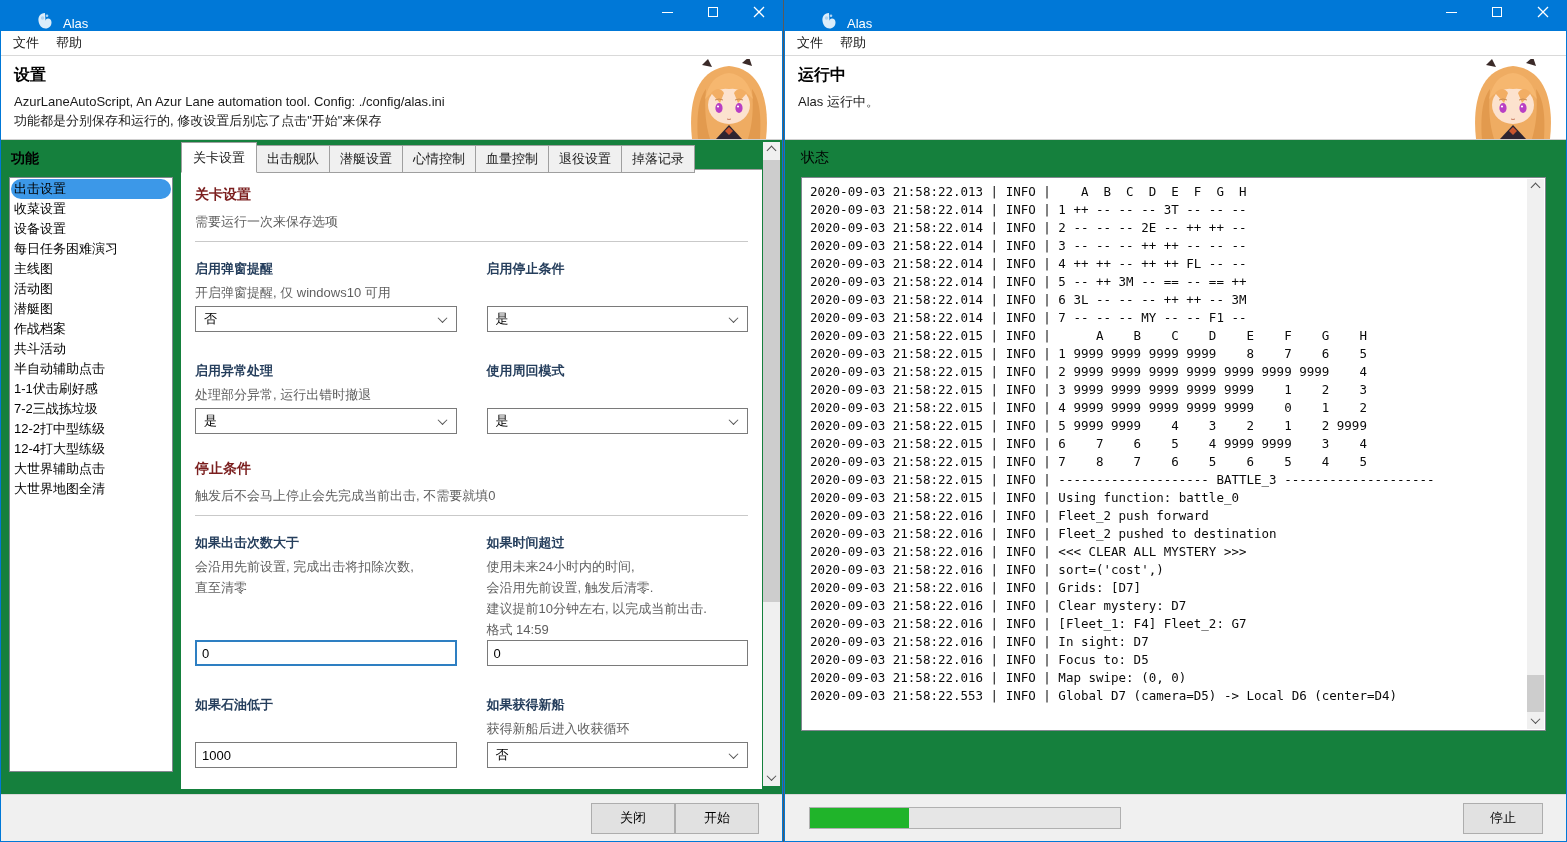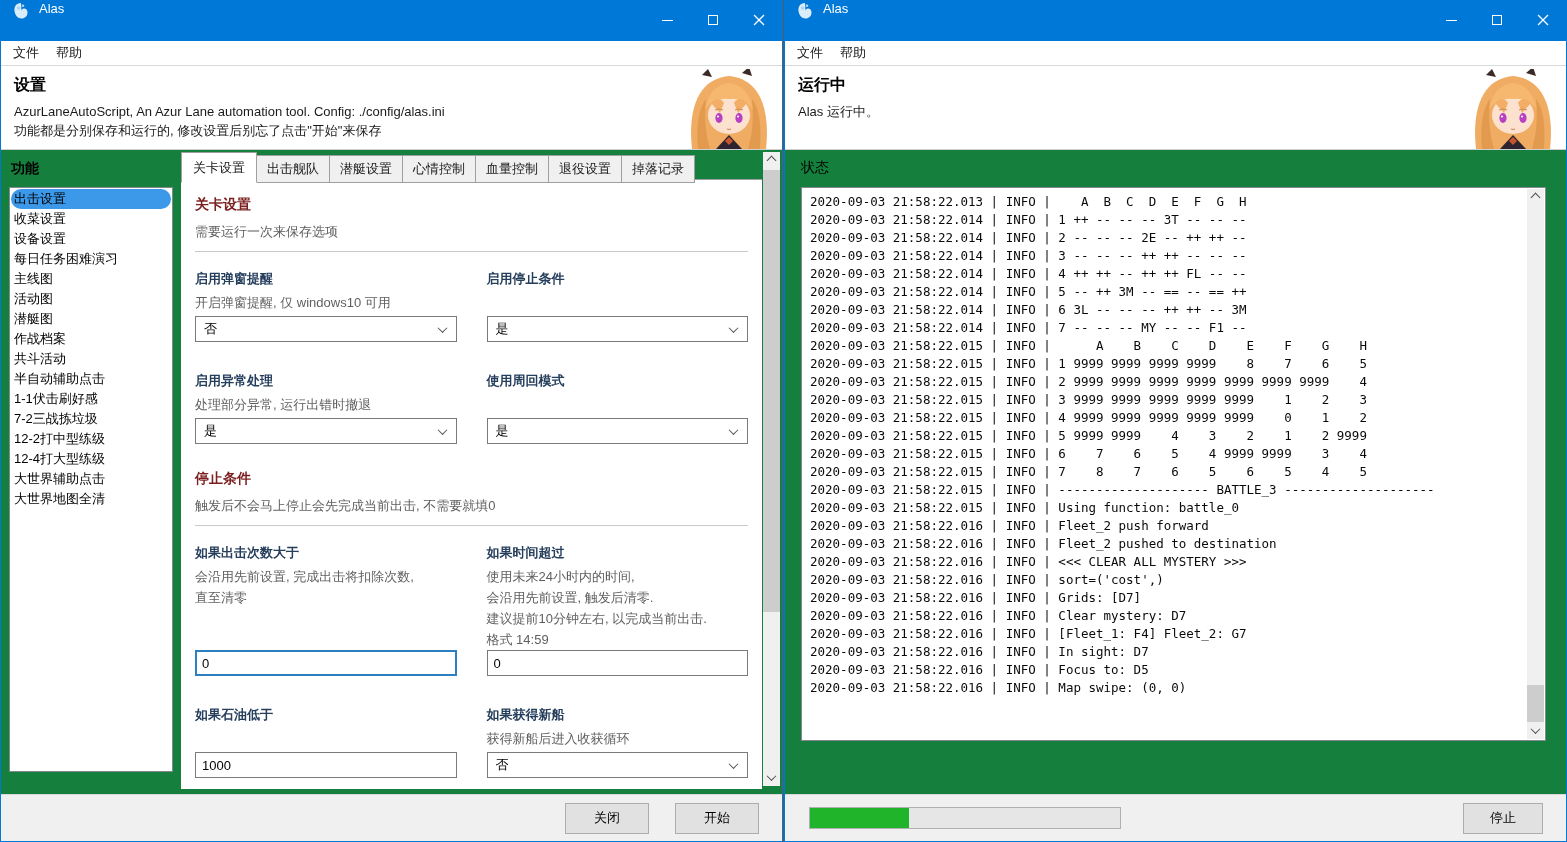--- a/index.html
+++ b/index.html
@@ -5,21 +5,21 @@
   * { box-sizing: border-box; margin: 0; padding: 0; }
   html,body { width:1567px; height:842px; background:#5a5a5a; font-family:"Liberation Sans","DejaVu Sans",sans-serif; }
   #stage { position:relative; width:1567px; height:842px; overflow:hidden; }
 
   .window { position:absolute; top:0; width:783px; height:842px; background:#f0f0f0;
             border:1px solid #0078d7; display:flex; flex-direction:column; }
   #win-left { left:0; }
   #win-right { left:784px; }
 
   
-  .titlebar { height:40px; background:#0078d7; display:flex; align-items:flex-start; flex:0 0 auto; }
+  .titlebar { height:30px; background:#0078d7; display:flex; align-items:flex-end; flex:0 0 auto;padding-left:24px; }
   .appicon { margin:0 8px 0 10px; display:flex; }
   .apptitle { color:#ffffff; font-size:13px; }
   .wincontrols { margin-left:auto; display:flex; height:38px; }
   .wbtn { width:46px; height:38px; display:flex; align-items:center; justify-content:center; }
   .glyph-min { width:11px; height:1px; background:#fff; }
   .glyph-max { width:10px; height:10px; border:1px solid #fff; }
 
   
   .menubar { height:25px; background:#ffffff; border-bottom:1px solid #d9d9d9;
              display:flex; align-items:center; padding-left:12px; gap:0; flex:0 0 auto; }
@@ -76,21 +76,21 @@
   .vscroll { position:absolute; width:17px; background:#f0f0f0; }
   .main-scroll { right:-18px; top:0; bottom:3px; }
   .varrow { position:absolute; left:0; width:17px; height:17px; display:flex; align-items:center; justify-content:center; background:#f0f0f0; }
   .varrow.up { top:0; } .varrow.down { bottom:0; }
   .varrow .chev { border-color:#505050; }
   .vthumb { position:absolute; left:0; width:17px; background:#cdcdcd; }
   .main-scroll .vthumb { top:18px; height:442px; }
 
   
   .footer { height:47px; border-top:1px solid #d9d9d9; background:#f0f0f0; flex:0 0 auto;
-            display:flex; align-items:center; justify-content:flex-end; padding-right:23px; gap:26px; position:relative; }
+            display:flex; align-items:center; justify-content:flex-end; padding-right:23px; position:relative; }
   .btn { width:84px; height:31px; background:#e1e1e1; border:1px solid #adadad; font-size:13px;
          color:#000; font-family:inherit; }
 
   
   .status-label { position:absolute; left:16px; top:9px; font-size:14px; color:#000; }
   .logbox { position:absolute; left:16px; top:37px; width:745px; height:554px; background:#fff;
             border:1px solid #828790; overflow:hidden; }
   .loglines { position:absolute; left:0; top:0; right:18px; bottom:0; padding:5px 0 0 8px; overflow:hidden; }
   .log-line { font-family:"DejaVu Sans Mono","Liberation Mono",monospace; font-size:12.5px;
               line-height:18px; color:#0a0a0a; white-space:pre; }
@@ -429,20 +429,21 @@
             <div class="log-line"><span>2020-09-03 21:58:22.016</span><span> | </span><span>INFO</span><span> | </span><span>Clear mystery: D7</span></div>
 
             <div class="log-line"><span>2020-09-03 21:58:22.016</span><span> | </span><span>INFO</span><span> | </span><span>[Fleet_1: F4] Fleet_2: G7</span></div>
 
             <div class="log-line"><span>2020-09-03 21:58:22.016</span><span> | </span><span>INFO</span><span> | </span><span>In sight: D7</span></div>
 
             <div class="log-line"><span>2020-09-03 21:58:22.016</span><span> | </span><span>INFO</span><span> | </span><span>Focus to: D5</span></div>
 
             <div class="log-line"><span>2020-09-03 21:58:22.016</span><span> | </span><span>INFO</span><span> | </span><span>Map swipe: (0, 0)</span></div>
 
+            <div class="log-line"><span>2020-09-03 21:58:22.553</span><span> | </span><span>INFO</span><span> | </span><span>Global D7 (camera=D5) -&gt; Local D6 (center=D4)</span></div>
 
           </div>
         <div class="vscroll log-scroll">
           <div class="varrow up">
               <span class="chev up"></span>
             </div>
           <div class="vthumb"></div>
           <div class="varrow down">
               <span class="chev down"></span>
             </div>

